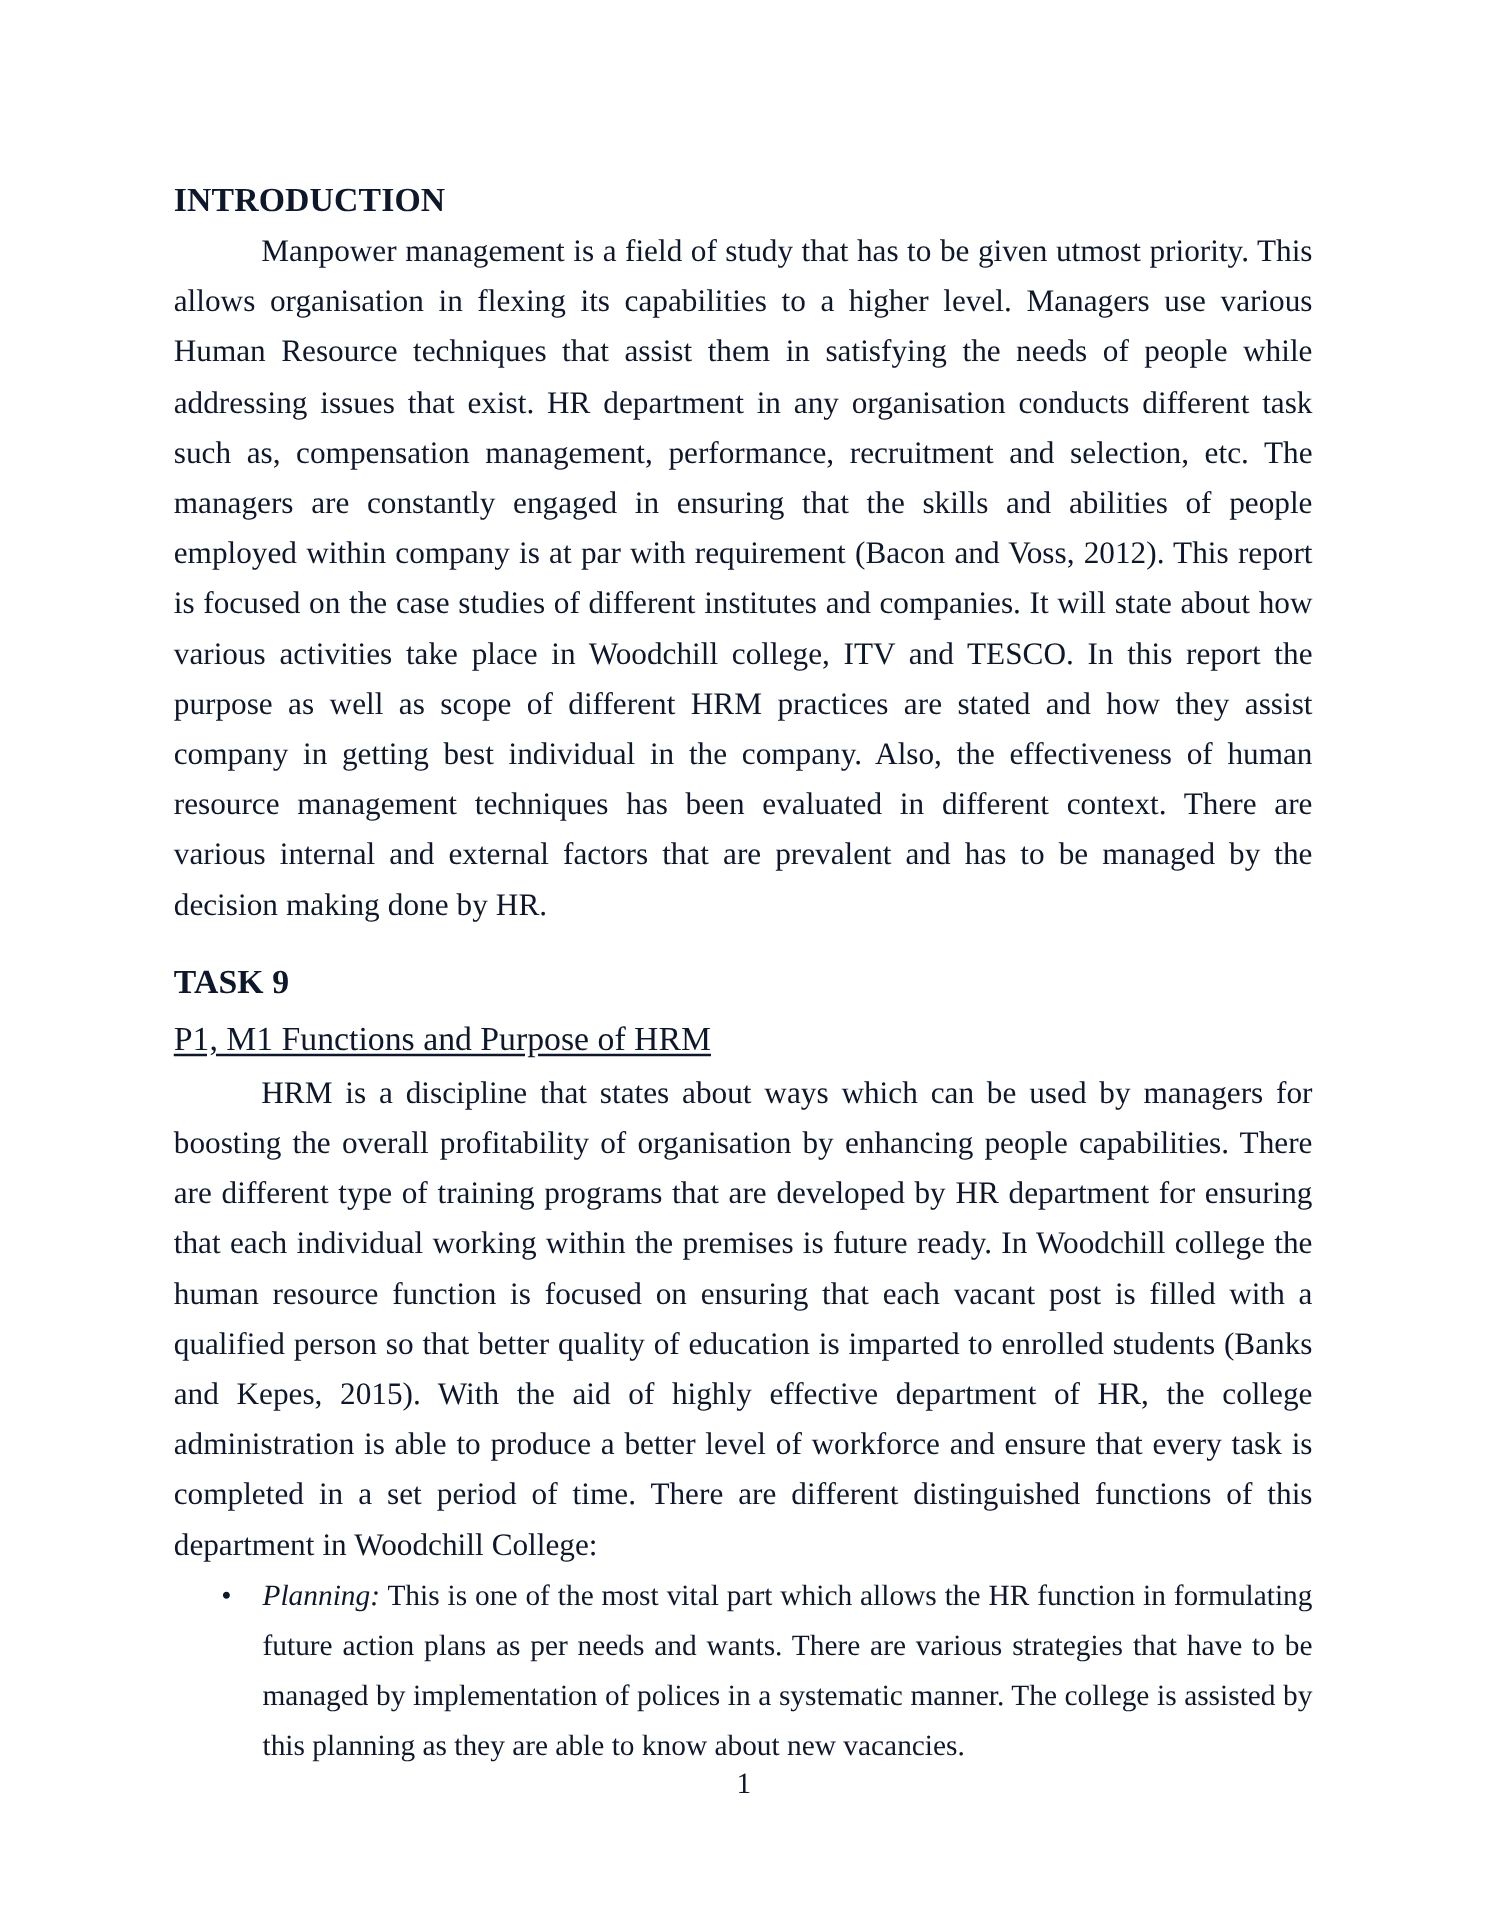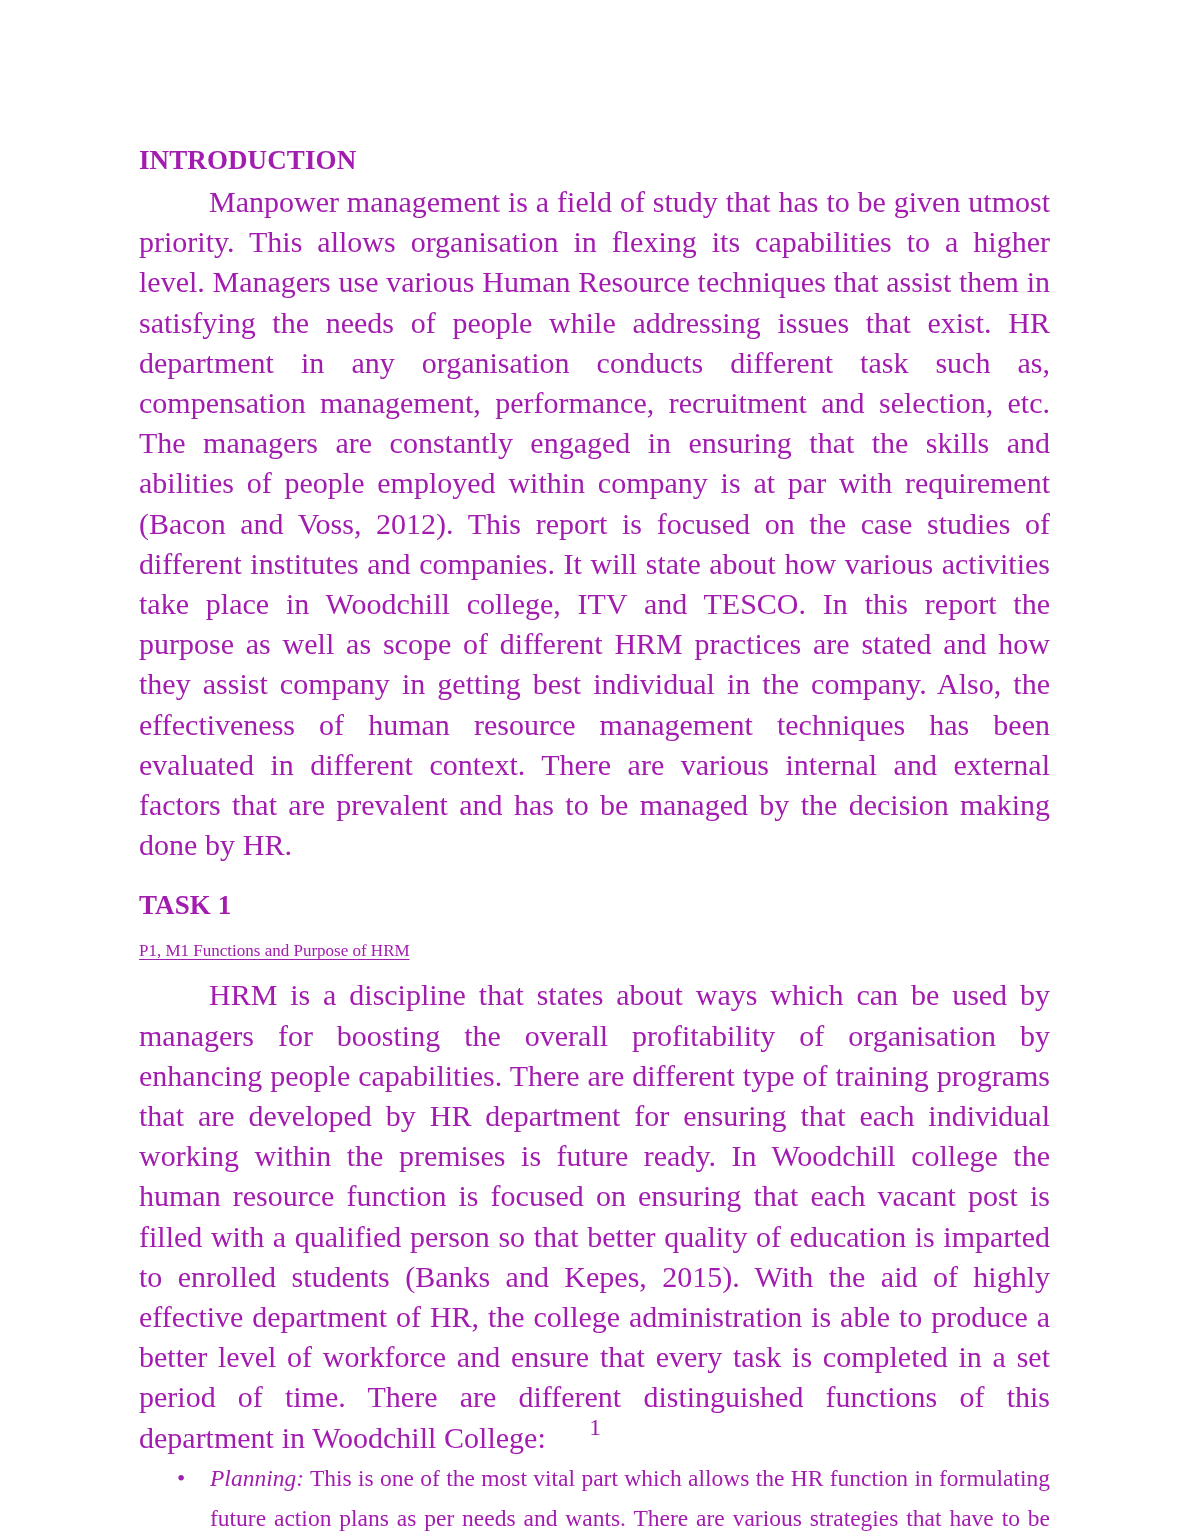--- a/index.html
+++ b/index.html
@@ -8,53 +8,53 @@
     background: #ffffff;
   }
   .page {
     position: relative;
     width: 1190px;
     height: 1540px;
     background: #ffffff;
     margin: 0 auto;
     overflow: hidden;
     font-family: "Liberation Serif", "DejaVu Serif", serif;
-    color: #a21caf;
+    color: #0f172a;
   }
   .content {
     position: absolute;
     left: 139px;
     top: 140px;
     width: 911px;
   }
   .h1 {
     font-size: 27px;
     font-weight: bold;
     line-height: 40px;
     margin: 0 0 2px 0;
     text-align: left;
     letter-spacing: 0.1px;
   }
   .h1.task {
     margin-top: 20px;
     margin-bottom: 6px;
   }
   .subhead {
-    font-size: 17px;
+    font-size: 27px;
     font-weight: normal;
     line-height: 40px;
     margin: 0 0 4px 0;
     text-align: left;
   }
   .subhead span.u {
     text-decoration: underline;
     text-underline-offset: 3px;
   }
   p.body {
-    font-size: 30px;
+    font-size: 25px;
     line-height: 40.2px;
     text-align: justify;
     text-justify: inter-word;
     margin: 0 0 0 0;
     text-indent: 70px;
     word-spacing: 0.2px;
   }
   ul.bullets {
     list-style: none;
     margin: 0;
@@ -94,21 +94,21 @@
 </head>
 <body>
 
 <div class="page">
   <div class="content">
 
     <h1 class="h1">INTRODUCTION</h1>
 
     <p class="body">Manpower management is a field of study that has to be given utmost priority. This allows organisation in flexing its capabilities to a higher level. Managers use various Human Resource techniques that assist them in satisfying the needs of people while addressing issues that exist. HR department in any organisation conducts different task such as, compensation management, performance, recruitment and selection, etc. The managers are constantly engaged in ensuring that the skills and abilities of people employed within company is at par with requirement (Bacon and Voss, 2012). This report is focused on the case studies of different institutes and companies. It will state about how various activities take place in Woodchill college, ITV and TESCO. In this report the purpose as well as scope of different HRM practices are stated and how they assist company in getting best individual in the company. Also, the effectiveness of human resource management techniques has been evaluated in different context. There are various internal and external factors that are prevalent and has to be managed by the decision making done by HR.</p>
 
-    <h1 class="h1 task">TASK 1</h1>
+    <h1 class="h1 task">TASK 9</h1>
 
     <div class="subhead">
       <span class="u">P1, M1 Functions and Purpose of HRM</span>
     </div>
 
     <p class="body">HRM is a discipline that states about ways which can be used by managers for boosting the overall profitability of organisation by enhancing people capabilities. There are different type of training programs that are developed by HR department for ensuring that each individual working within the premises is future ready. In Woodchill college the human resource function is focused on ensuring that each vacant post is filled with a qualified person so that better quality of education is imparted to enrolled students (Banks and Kepes, 2015). With the aid of highly effective department of HR, the college administration is able to produce a better level of workforce and ensure that every task is completed in a set period of time. There are different distinguished functions of this department in Woodchill College:</p>
 
     <ul class="bullets">
       <li>
         <span class="bullet-dot">•</span><span class="lead">Planning:</span><span> This is one of the most vital part which allows the HR function in formulating future action plans as per needs and wants. There are various strategies that have to be managed by implementation of polices in a systematic manner. The college is assisted by this planning as they are able to know about new vacancies.</span>

